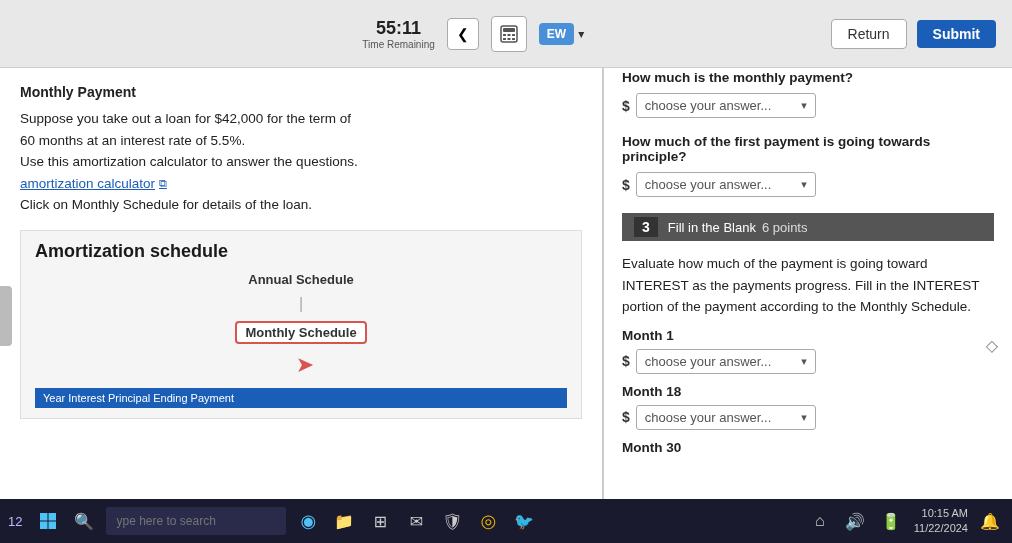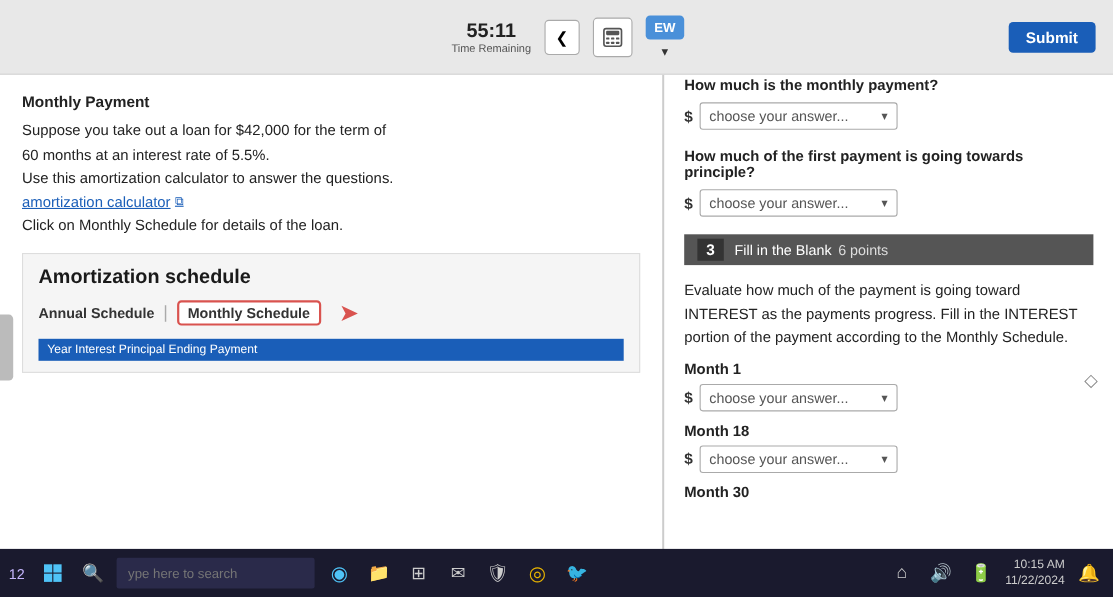--- a/index.html
+++ b/index.html
@@ -153,20 +153,21 @@
       font-size: 18px;
       font-weight: bold;
       color: #1a1a1a;
       margin-bottom: 10px;
     }
     .schedule-tabs {
       display: flex;
       align-items: center;
       gap: 8px;
       margin-bottom: 10px;
+      flex-direction: column;
     }
     .tab-annual {
       font-size: 13px;
       color: #333;
       font-weight: bold;
       cursor: pointer;
     }
     .tab-monthly {
       border: 2px solid #d9534f;
       border-radius: 4px;
@@ -356,26 +357,27 @@
         <rect x="2" y="2" width="16" height="16" rx="2" fill="none" stroke="#555" stroke-width="1.5"></rect>
         <rect x="4" y="4" width="12" height="4" rx="1" fill="#555"></rect>
         <rect x="4" y="10" width="3" height="2" rx="0.5" fill="#555"></rect>
         <rect x="8.5" y="10" width="3" height="2" rx="0.5" fill="#555"></rect>
         <rect x="13" y="10" width="3" height="2" rx="0.5" fill="#555"></rect>
         <rect x="4" y="14" width="3" height="2" rx="0.5" fill="#555"></rect>
         <rect x="8.5" y="14" width="3" height="2" rx="0.5" fill="#555"></rect>
         <rect x="13" y="14" width="3" height="2" rx="0.5" fill="#555"></rect>
       </svg>
     </button>
-    <div style="display:flex;align-items:center;gap:4px;flex-direction:column;">
+    <div style="display:flex;align-items:center;gap:4px;">
       <div class="user-badge">EW</div>
       <button class="dropdown-arrow">▾</button>
     </div>
   </div>
   <div class="top-bar-right">
+    <button class="return-btn">Return</button>
     <button class="submit-btn">Submit</button>
   </div>
 </div>
 
 <div class="main-content">
 
   <div class="left-panel">
     <div class="left-scroll-indicator"></div>
     <div class="left-panel-title">Monthly Payment</div>
     <div class="left-panel-body">

